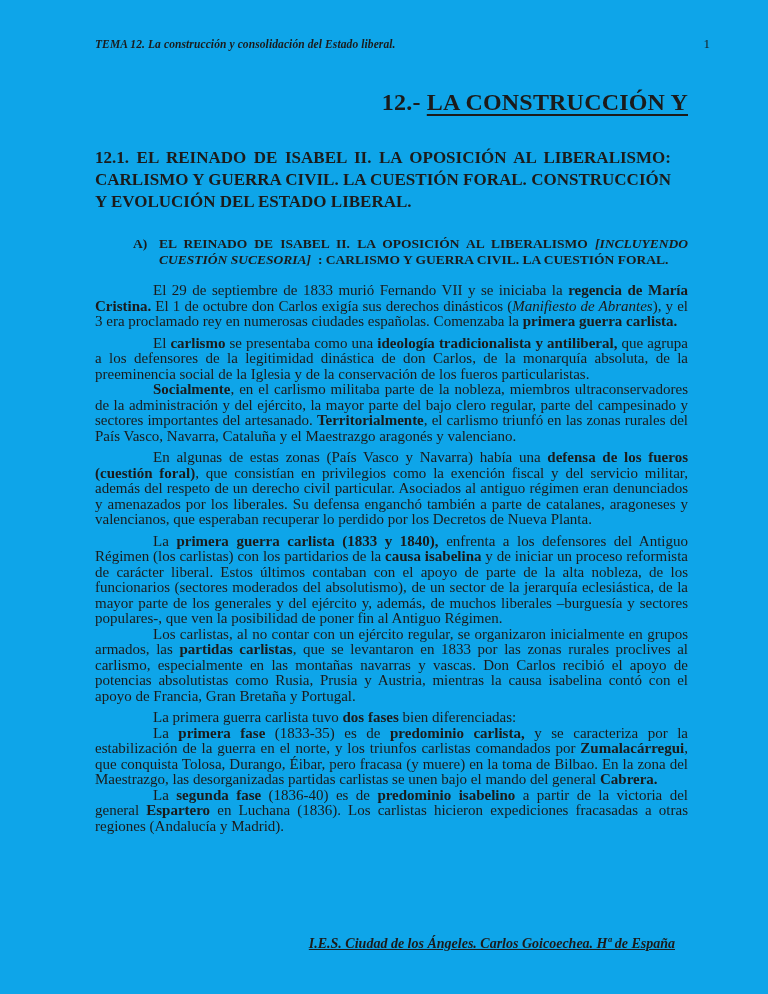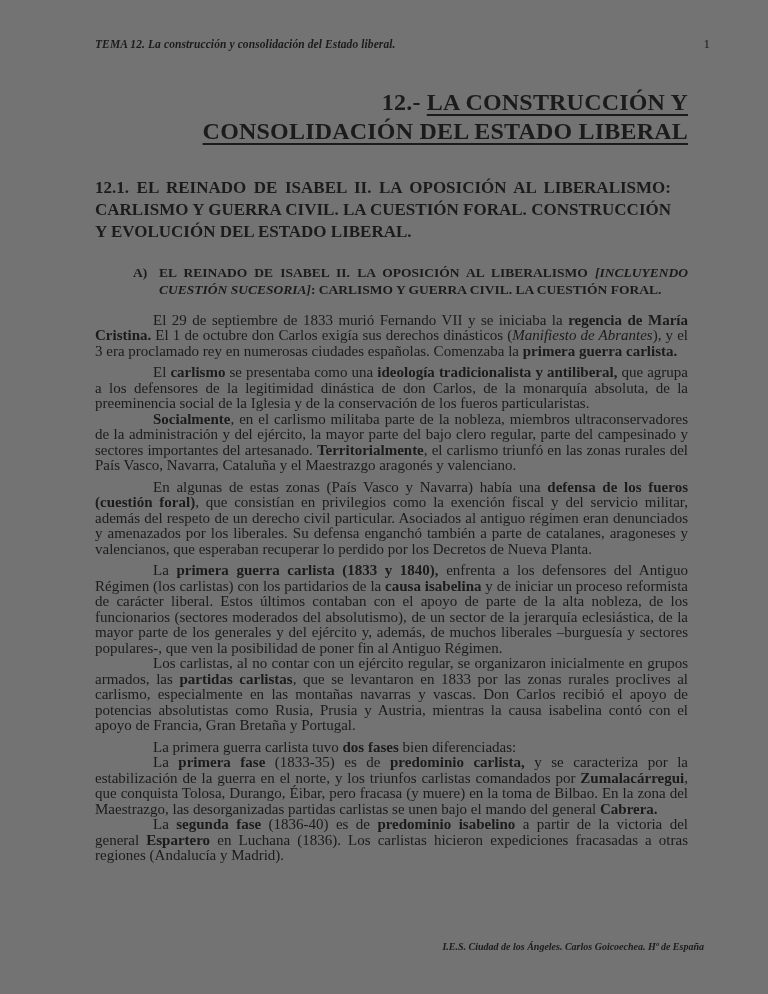--- a/index.html
+++ b/index.html
@@ -1,21 +1,21 @@
 <!DOCTYPE html>
 <html><head>
 <meta charset="utf-8">
 <style>
   html,body { margin:0; padding:0; background:#ffffff; }
   .page {
     position: relative;
     width: 768px;
     height: 994px;
     box-sizing: border-box;
-    background: #737373;
+    background: #0ea5e9;
     color: #1b1b1b;
     font-family: "Liberation Serif", "DejaVu Serif", serif;
     padding: 36px 80px 0 95px;
     overflow: hidden;
   }
   
   .hdr {
     display: flex;
     justify-content: space-between;
     align-items: baseline;
@@ -75,44 +75,45 @@
     font-size: 15px;
     line-height: 15.5px;
     text-align: justify;
     text-indent: 58px;
   }
   .body-par.gap { margin-top: 6px; }
 
   
   .ftr {
     position: absolute;
-    right: 64px;
+    right: 93px;
     bottom: 42px;
-    font-size: 10px;
+    font-size: 14px;
     font-weight: bold;
     font-style: italic;
     text-align: right;
+    text-decoration: underline;
   }
 </style>
 </head>
 <body>
 
 <div class="page">
 
   <div class="hdr">
     <span class="hdr-left">TEMA 12. La construcción y consolidación del Estado liberal.</span>
     <span class="hdr-page">1</span>
   </div>
 
-  <h1 class="doc-title"><span>12.- </span><span class="u">LA CONSTRUCCIÓN Y</span><br><span class="u">CONSOLIDACIÓN DEL ESTADO LIBERAL</span></h1>
+  <h1 class="doc-title"><span>12.- </span><span class="u">LA CONSTRUCCIÓN Y</span><br></h1>
 
   <h2 class="sec-heading">12.1. EL REINADO DE ISABEL II. LA OPOSICIÓN AL LIBERALISMO: CARLISMO Y GUERRA CIVIL. LA CUESTIÓN FORAL. CONSTRUCCIÓN Y EVOLUCIÓN DEL ESTADO LIBERAL.</h2>
 
   <h3 class="sub-heading">
-    <span class="marker">A)</span><span><span style="font-weight: bold;">EL REINADO DE ISABEL II. LA OPOSICIÓN AL LIBERALISMO </span><span style="font-weight: bold; font-style: italic;">[INCLUYENDO CUESTIÓN SUCESORIA]</span><span style="font-weight: bold;">: CARLISMO Y GUERRA CIVIL. LA CUESTIÓN FORAL.</span></span>
+    <span class="marker">A)</span><span><span style="font-weight: bold;">EL REINADO DE ISABEL II. LA OPOSICIÓN AL LIBERALISMO </span><span style="font-weight: bold; font-style: italic;">[INCLUYENDO CUESTIÓN SUCESORIA]</span><span style="font-weight: bold; padding-left: 7px;">: CARLISMO Y GUERRA CIVIL. LA CUESTIÓN FORAL.</span></span>
   </h3>
 
   <div class="doc-body">
       <p class="body-par"><span>El 29 de septiembre de 1833 murió Fernando VII y se iniciaba la </span><span style="font-weight: bold;">regencia de María Cristina.</span><span> El 1 de octubre don Carlos exigía sus derechos dinásticos (</span><span style="font-style: italic;">Manifiesto de Abrantes</span><span>), y el 3 era proclamado rey en numerosas ciudades españolas. Comenzaba la </span><span style="font-weight: bold;">primera guerra carlista.</span></p>
       <p class="body-par gap"><span>El </span><span style="font-weight: bold;">carlismo</span><span> se presentaba como una </span><span style="font-weight: bold;">ideología tradicionalista y antiliberal,</span><span> que agrupa a los defensores de la legitimidad dinástica de don Carlos, de la monarquía absoluta, de la preeminencia social de la Iglesia y de la conservación de los fueros particularistas.</span></p>
       <p class="body-par"><span style="font-weight: bold;">Socialmente</span><span>, en el carlismo militaba parte de la nobleza, miembros ultraconservadores de la administración y del ejército, la mayor parte del bajo clero regular, parte del campesinado y sectores importantes del artesanado. </span><span style="font-weight: bold;">Territorialmente</span><span>, el carlismo triunfó en las zonas rurales del País Vasco, Navarra, Cataluña y el Maestrazgo aragonés y valenciano.</span></p>
       <p class="body-par gap"><span>En algunas de estas zonas (País Vasco y Navarra) había una </span><span style="font-weight: bold;">defensa de los fueros (cuestión foral)</span><span>, que consistían en privilegios como la exención fiscal y del servicio militar, además del respeto de un derecho civil particular. Asociados al antiguo régimen eran denunciados y amenazados por los liberales. Su defensa enganchó también a parte de catalanes, aragoneses y valencianos, que esperaban recuperar lo perdido por los Decretos de Nueva Planta.</span></p>
       <p class="body-par gap"><span>La </span><span style="font-weight: bold;">primera guerra carlista (1833 y 1840),</span><span> enfrenta a los defensores del Antiguo Régimen (los carlistas) con los partidarios de la </span><span style="font-weight: bold;">causa isabelina</span><span> y de iniciar un proceso reformista de carácter liberal. Estos últimos contaban con el apoyo de parte de la alta nobleza, de los funcionarios (sectores moderados del absolutismo), de un sector de la jerarquía eclesiástica, de la mayor parte de los generales y del ejército y, además, de muchos liberales –burguesía y sectores populares-, que ven la posibilidad de poner fin al Antiguo Régimen.</span></p>
       <p class="body-par"><span>Los carlistas, al no contar con un ejército regular, se organizaron inicialmente en grupos armados, las </span><span style="font-weight: bold;">partidas carlistas</span><span>, que se levantaron en 1833 por las zonas rurales proclives al carlismo, especialmente en las montañas navarras y vascas. Don Carlos recibió el apoyo de potencias absolutistas como Rusia, Prusia y Austria, mientras la causa isabelina contó con el apoyo de Francia, Gran Bretaña y Portugal.</span></p>
       <p class="body-par gap"><span>La primera guerra carlista tuvo </span><span style="font-weight: bold;">dos fases</span><span> bien diferenciadas:</span></p>

